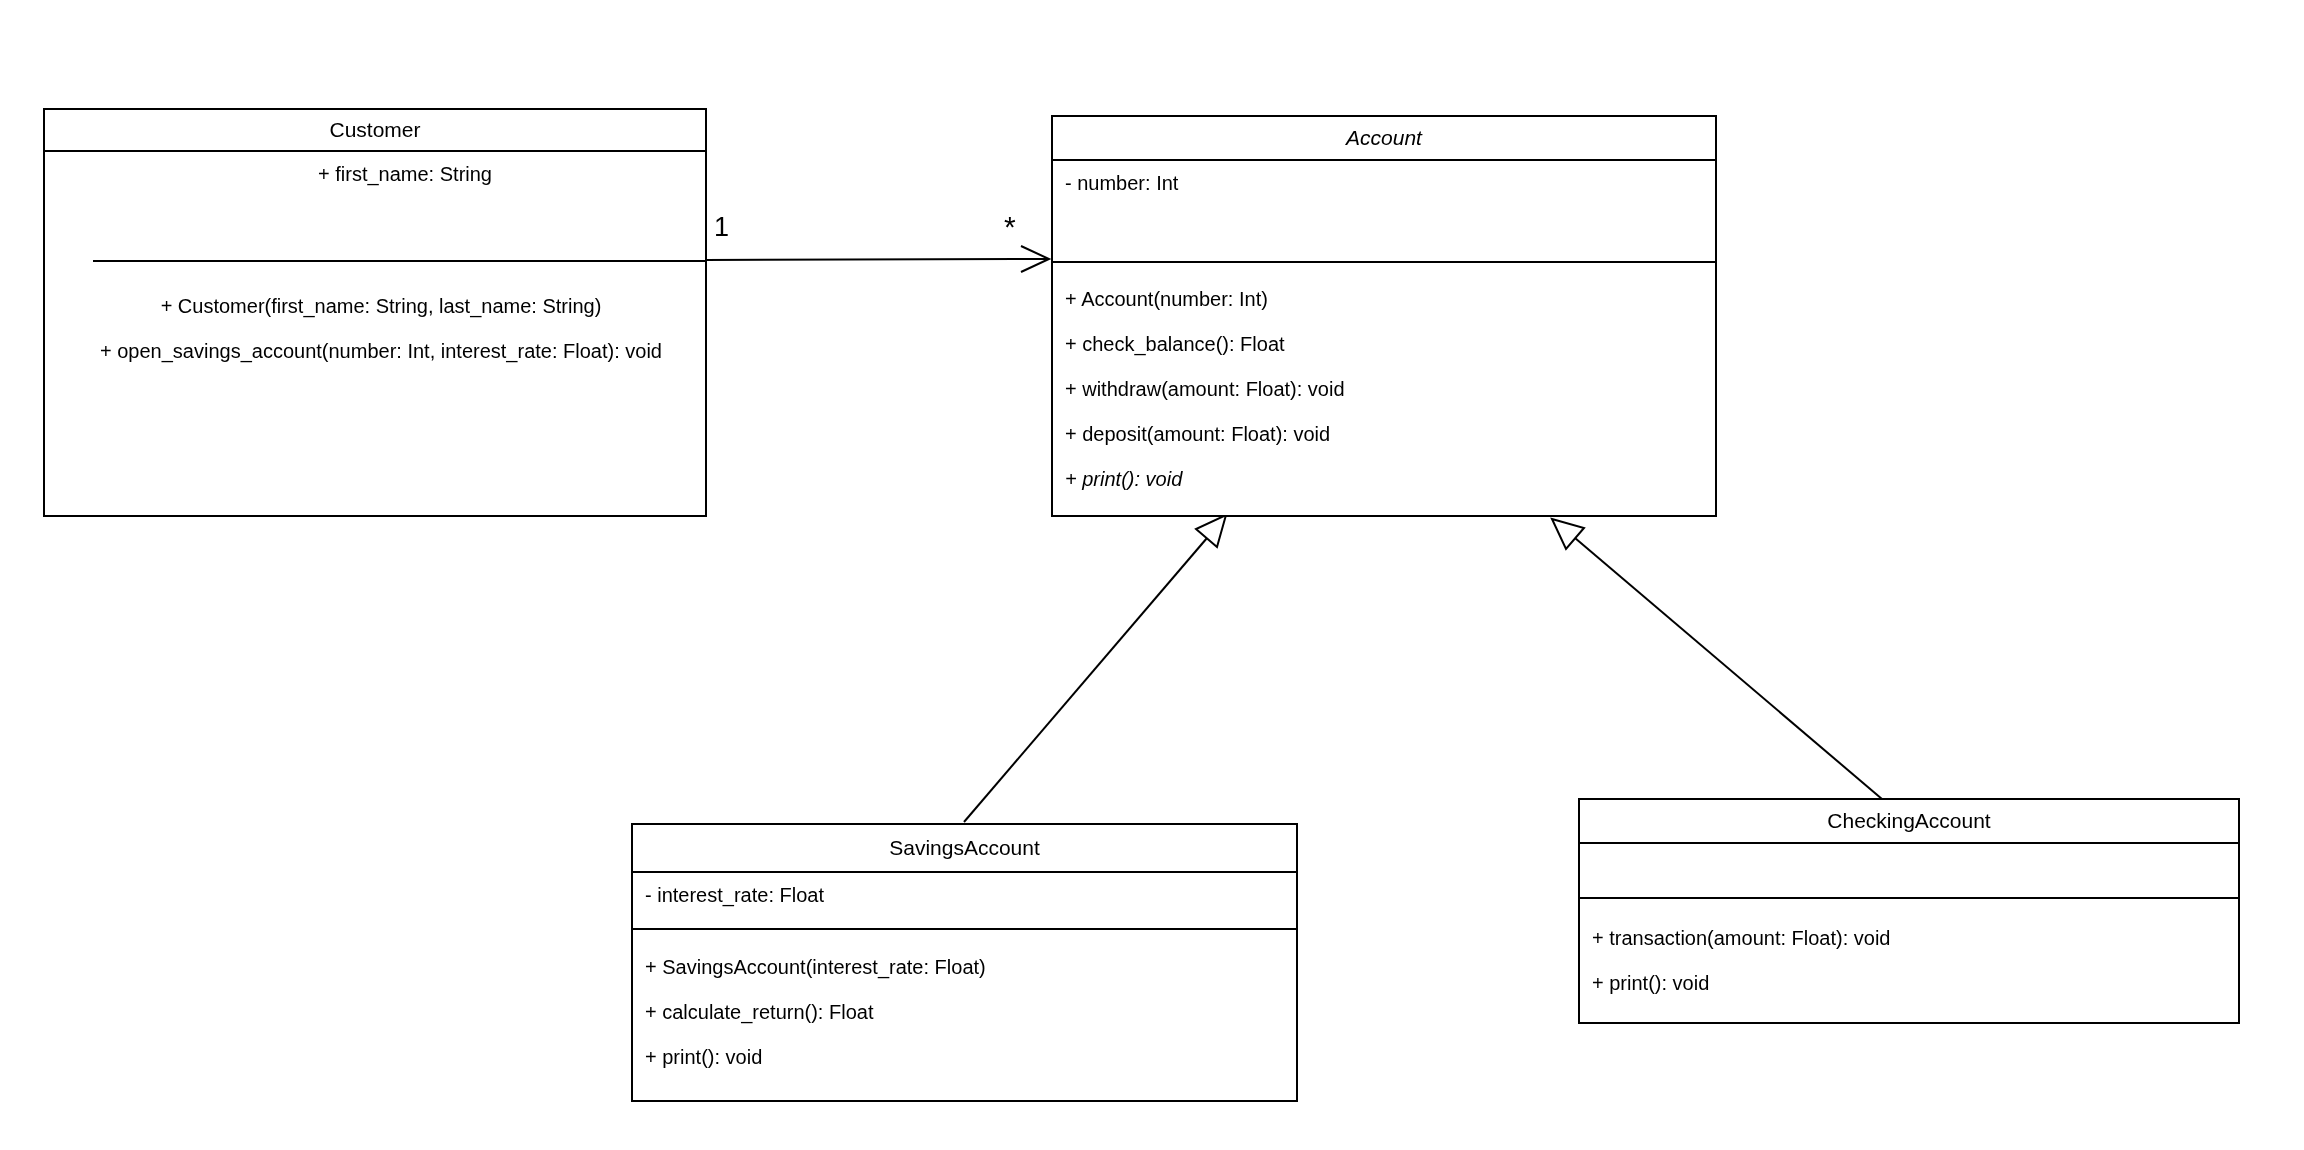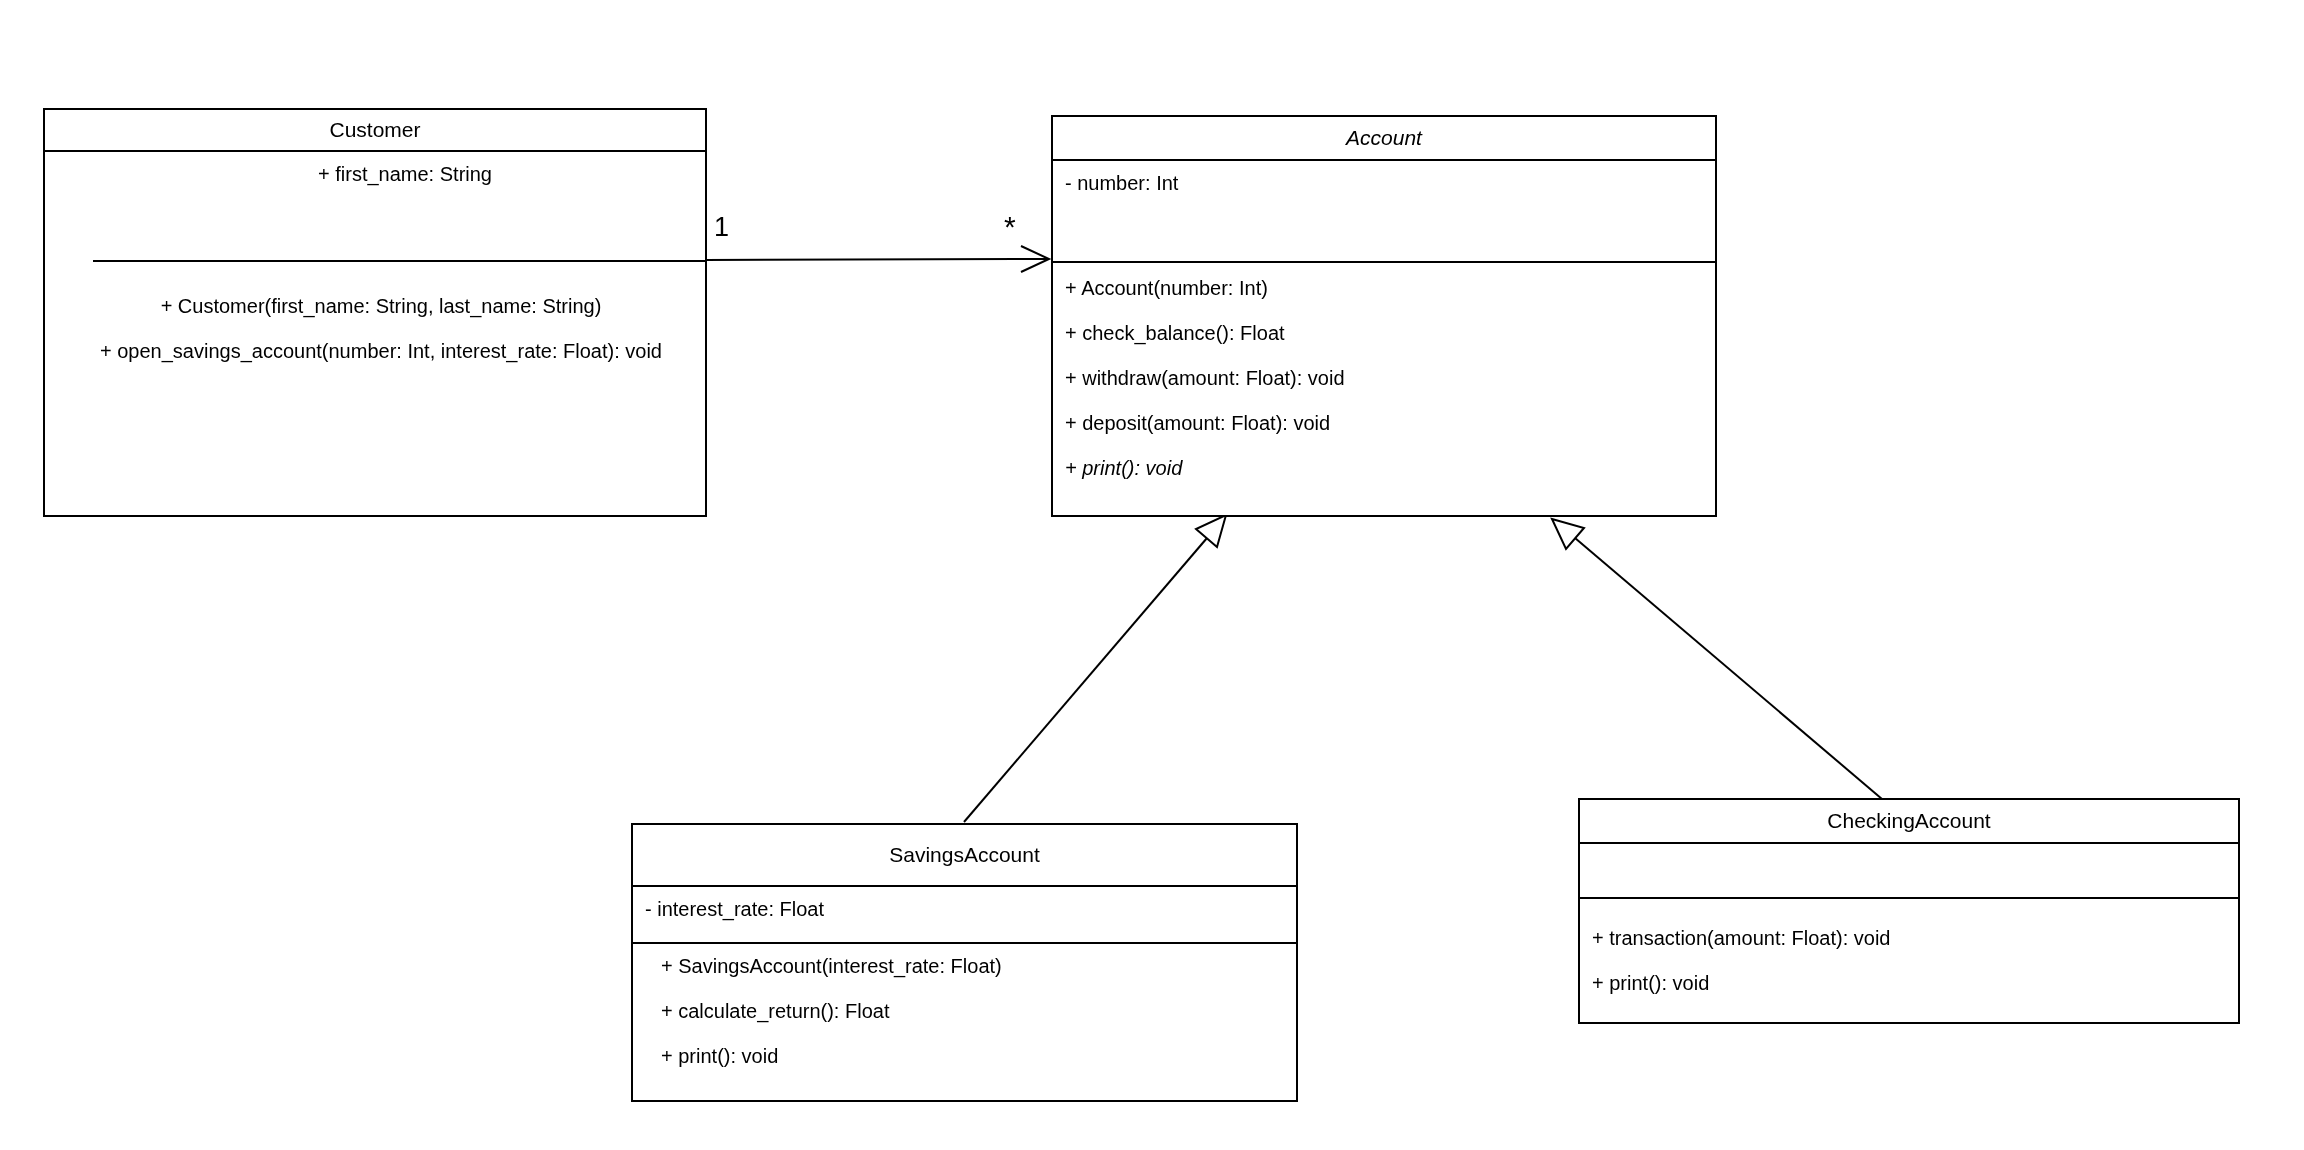--- a/index.html
+++ b/index.html
@@ -97,35 +97,35 @@
         <div class="member-row">+ Customer(first_name: String, last_name: String)</div>
         <div class="member-row">+ open_savings_account(number: Int, interest_rate: Float): void</div>
       </div>
   </div>
 
   <div class="uml-class" style="left:1051px; top:115px; width:666px; height:402px;">
     <div class="uml-title abstract" style="height:44px;">Account</div>
     <div class="uml-section attrs" style="height:102px;">
         <div class="member-row">- number: Int</div>
       </div>
-    <div class="uml-section methods" style="padding-top:3px;">
+    <div class="uml-section methods" style="padding-top:14px;">
         <div class="member-row">+ Account(number: Int)</div>
         <div class="member-row">+ check_balance(): Float</div>
         <div class="member-row">+ withdraw(amount: Float): void</div>
         <div class="member-row">+ deposit(amount: Float): void</div>
         <div class="member-row italic">+ print(): void</div>
       </div>
   </div>
 
   <div class="uml-class" style="left:631px; top:823px; width:667px; height:279px;">
-    <div class="uml-title" style="height:62px;">SavingsAccount</div>
+    <div class="uml-title" style="height:48px;">SavingsAccount</div>
     <div class="uml-section attrs" style="height:57px;">
         <div class="member-row">- interest_rate: Float</div>
       </div>
-    <div class="uml-section methods" style="margin-left:16px;">
+    <div class="uml-section methods" style="padding-top:15px;">
         <div class="member-row">+ SavingsAccount(interest_rate: Float)</div>
         <div class="member-row">+ calculate_return(): Float</div>
         <div class="member-row">+ print(): void</div>
       </div>
   </div>
 
   <div class="uml-class" style="left:1578px; top:798px; width:662px; height:226px;">
     <div class="uml-title" style="height:44px;">CheckingAccount</div>
     <div class="uml-section attrs" style="height:55px;"></div>
     <div class="uml-section methods" style="padding-top:17px;">

